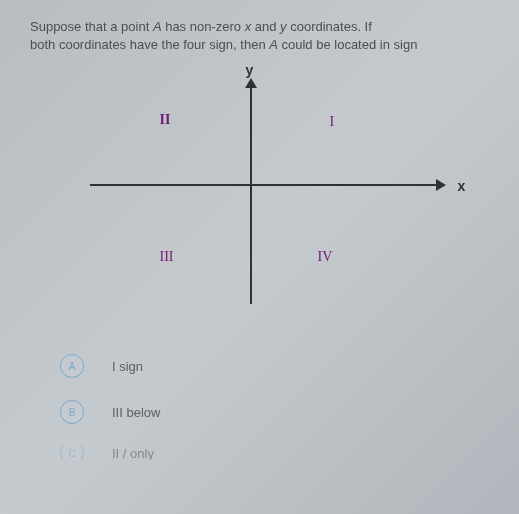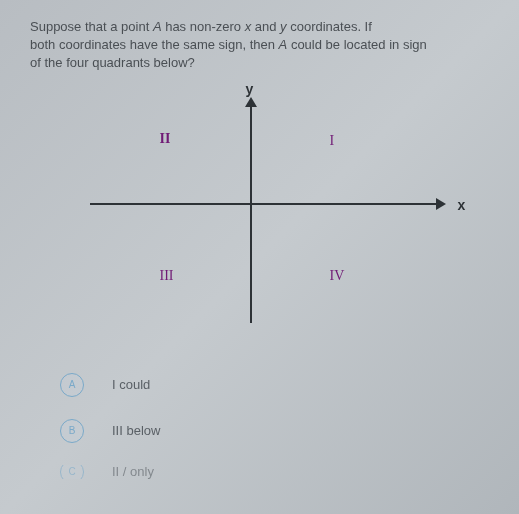--- a/index.html
+++ b/index.html
@@ -58,61 +58,60 @@
     border-top: 6px solid transparent;
     border-bottom: 6px solid transparent;
     border-left: 10px solid #2d3236;
   }
   .label-y { position: absolute; left: 176px; top: -12px; font-weight: bold; font-size: 14px; color: #2d3236; }
   .label-x { position: absolute; left: 388px; top: 104px; font-weight: bold; font-size: 14px; color: #2d3236; }
   .quad { position: absolute; font-size: 14px; color: #701a75; font-family: Georgia, serif; }
   .q1 { left: 260px; top: 40px; }
   .q2 { left: 90px; top: 38px; font-weight: bold; }
   .q3 { left: 90px; top: 175px; font-weight: normal; }
-  .q4 { left: 260px; top: 175px; }
+  .q4 { left: 248px; top: 175px; }
   .options { margin-left: 30px; margin-top: 40px; }
   .option { display: flex; align-items: center; margin-bottom: 22px; }
   .circle {
     width: 24px; height: 24px;
     border: 1px solid #7aa9c9;
     border-radius: 50%;
     display: flex; align-items: center; justify-content: center;
     font-size: 10px; color: #7aa9c9;
     margin-right: 28px;
     background: rgba(200,210,220,0.3);
   }
   .opt-text { font-size: 13px; color: #5a6066; }
   .cutoff { opacity: 0.6; }
 </style>
 </head>
 <body>
 
 <div class="question">
   <span>Suppose that a point </span><span class="var">A</span><span> has non-zero </span><span class="var">x</span><span> and </span><span class="var">y</span><span> coordinates. If</span><br>
-  <span>both coordinates have the same sign, then </span><span class="var">A</span><span> could be located in sign</span><br>
-  <span>of the four quadrants below?</span>
+  <span>both coordinates have the four sign, then </span><span class="var">A</span><span> could be located in sign</span><br>
 </div>
 
 <div class="diagram">
   <div class="label-y">y</div>
   <div class="arrow-up"></div>
   <div class="axis-y"></div>
   <div class="axis-x"></div>
   <div class="arrow-right"></div>
   <div class="label-x">x</div>
   <div class="quad q1">I</div>
   <div class="quad q2">II</div>
   <div class="quad q3">III</div>
   <div class="quad q4">IV</div>
 </div>
 
 <div class="options">
   <div class="option">
     <div class="circle">A</div>
-    <div class="opt-text">I could</div>
+    <div class="opt-text">I sign</div>
   </div>
   <div class="option">
     <div class="circle">B</div>
     <div class="opt-text">III below</div>
   </div>
   <div class="option cutoff" style="margin-bottom:0; height:14px; overflow:hidden;">
     <div class="circle">C</div>
     <div class="opt-text">II / only</div>
   </div>
 </div>

